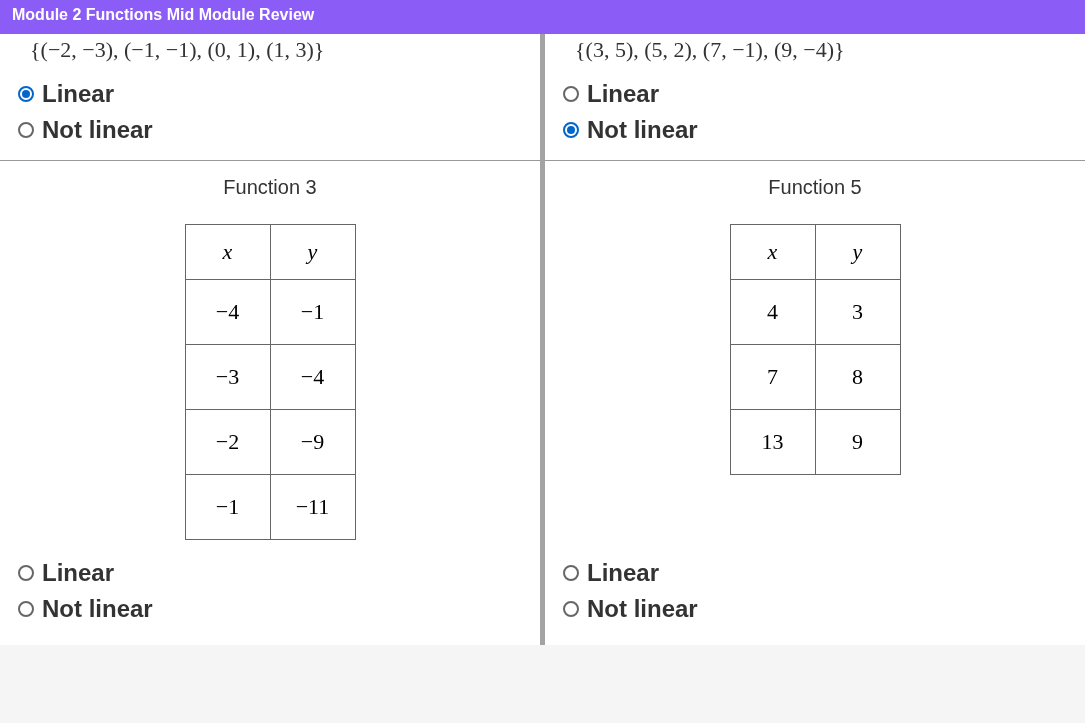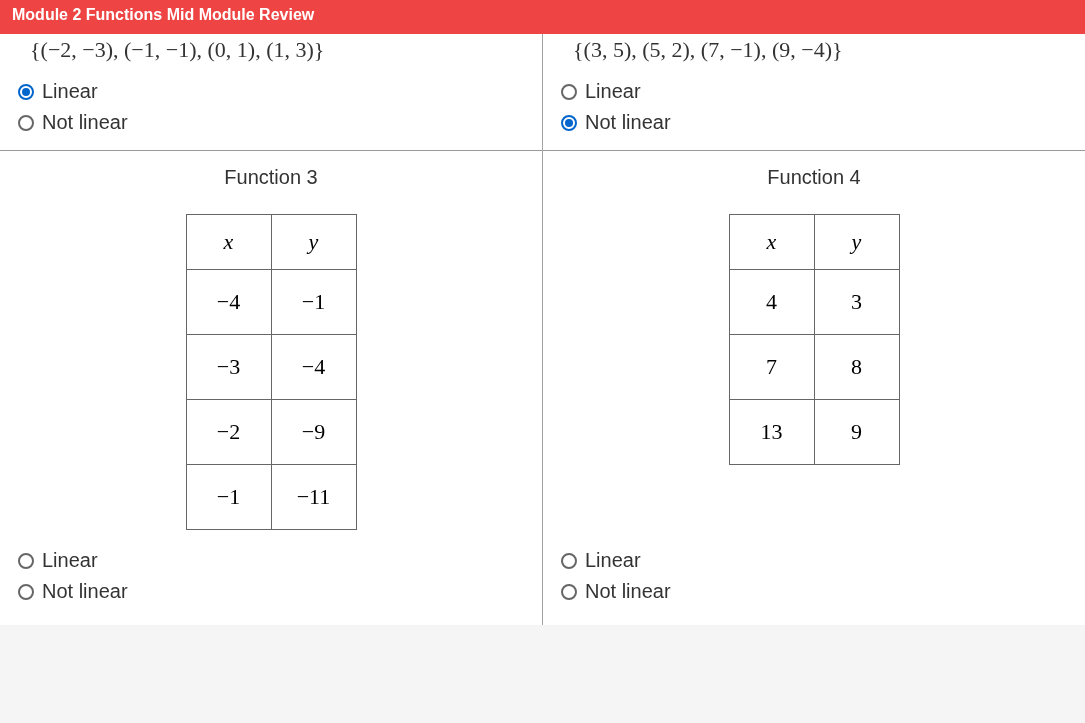--- a/index.html
+++ b/index.html
@@ -8,40 +8,40 @@
       box-sizing: border-box;
     }
     body {
       font-family: Arial, sans-serif;
       width: 1085px;
       height: 723px;
       background: #f5f5f5;
       overflow: hidden;
     }
     .header {
-      background: #ef4444;
+      background: #8b5cf6;
       color: white;
       padding: 6px 12px;
     }
     .header-title {
       font-size: 16px;
       font-weight: bold;
       margin-bottom: 4px;
     }
     .header-subtitle {
       font-size: 17px;
       font-weight: bold;
     }
     .content {
       display: flex;
       background: white;
     }
     .column {
       flex: 1;
-      border-right: 1px solid #a3a3a3;
+      border-right: 5px solid #a3a3a3;
       display: flex;
       flex-direction: column;
     }
     .column:last-child {
       border-right: none;
     }
     .set-row {
       padding: 3px 30px 5px 30px;
       font-size: 22px;
       color: #333;
@@ -49,24 +49,25 @@
       white-space: nowrap;
       overflow: hidden;
     }
     .radio-section {
       padding: 8px 18px 12px 18px;
       border-bottom: 1px solid #999;
     }
     .radio-option {
       display: flex;
       align-items: center;
-      font-size: 20px;
+      font-size: 24px;
       color: #333;
       padding: 4px 0;
       cursor: pointer;
+      font-weight: bold;
     }
     .radio-circle {
       width: 16px;
       height: 16px;
       border: 2px solid #666;
       border-radius: 50%;
       margin-right: 8px;
       display: inline-flex;
       align-items: center;
       justify-content: center;
@@ -189,21 +190,21 @@
       <div class="radio-option">
         <span class="radio-circle"></span>
         <span>Linear</span>
       </div>
       <div class="radio-option">
         <span class="radio-circle selected"></span>
         <span>Not linear</span>
       </div>
     </div>
     <div class="function-section">
-      <div class="function-title">Function 4</div>
+      <div class="function-title">Function 5</div>
       <table class="data-table">
         <tbody>
             <tr>
           <th>x</th>
           <th>y</th>
         </tr>
         <tr>
           <td>4</td>
           <td>3</td>
         </tr>

